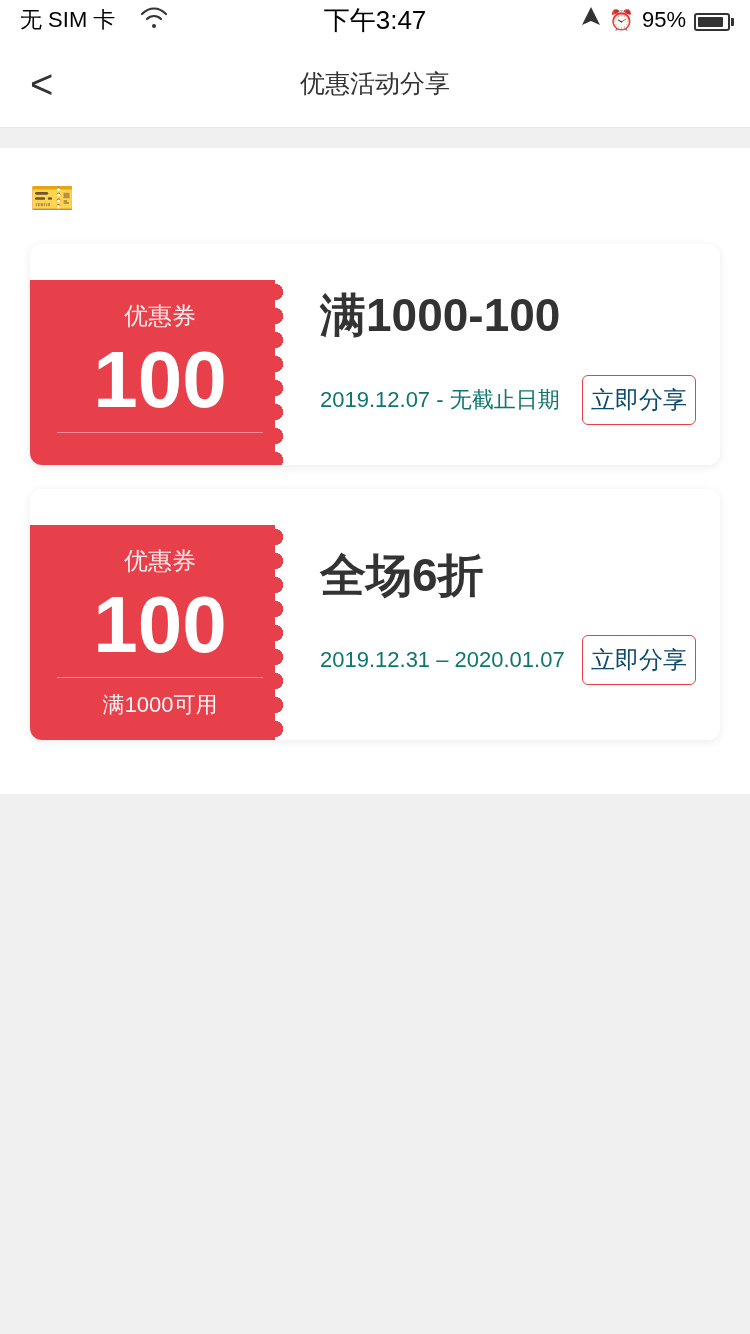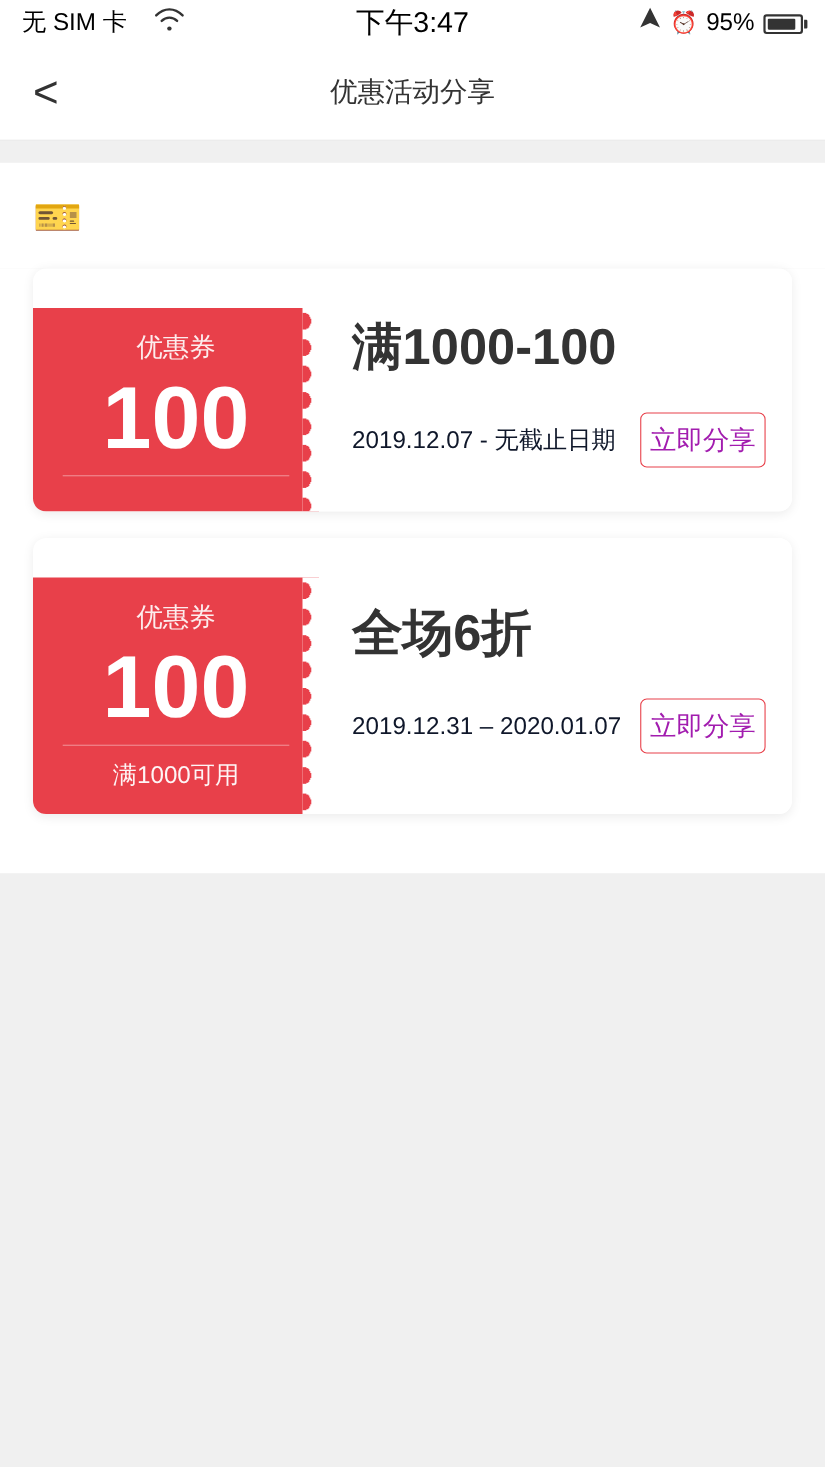--- a/index.html
+++ b/index.html
@@ -236,25 +236,25 @@
     }
     .coupon-meta-row {
       display: flex;
       align-items: center;
       justify-content: space-between;
       flex-wrap: wrap;
       gap: 12px;
     }
     .coupon-date {
       font-size: 22px;
-      color: #0f172a;
+      color: #0f766e;
     }
     .share-btn {
       border: 1.5px solid #e8404a;
-      color: #a21caf;
+      color: #0c4a6e;
       background: #fff;
       border-radius: 6px;
       padding: 8px 8px;
       font-size: 24px;
       cursor: pointer;
       white-space: nowrap;
     }
 
     
     .back-arrow {

